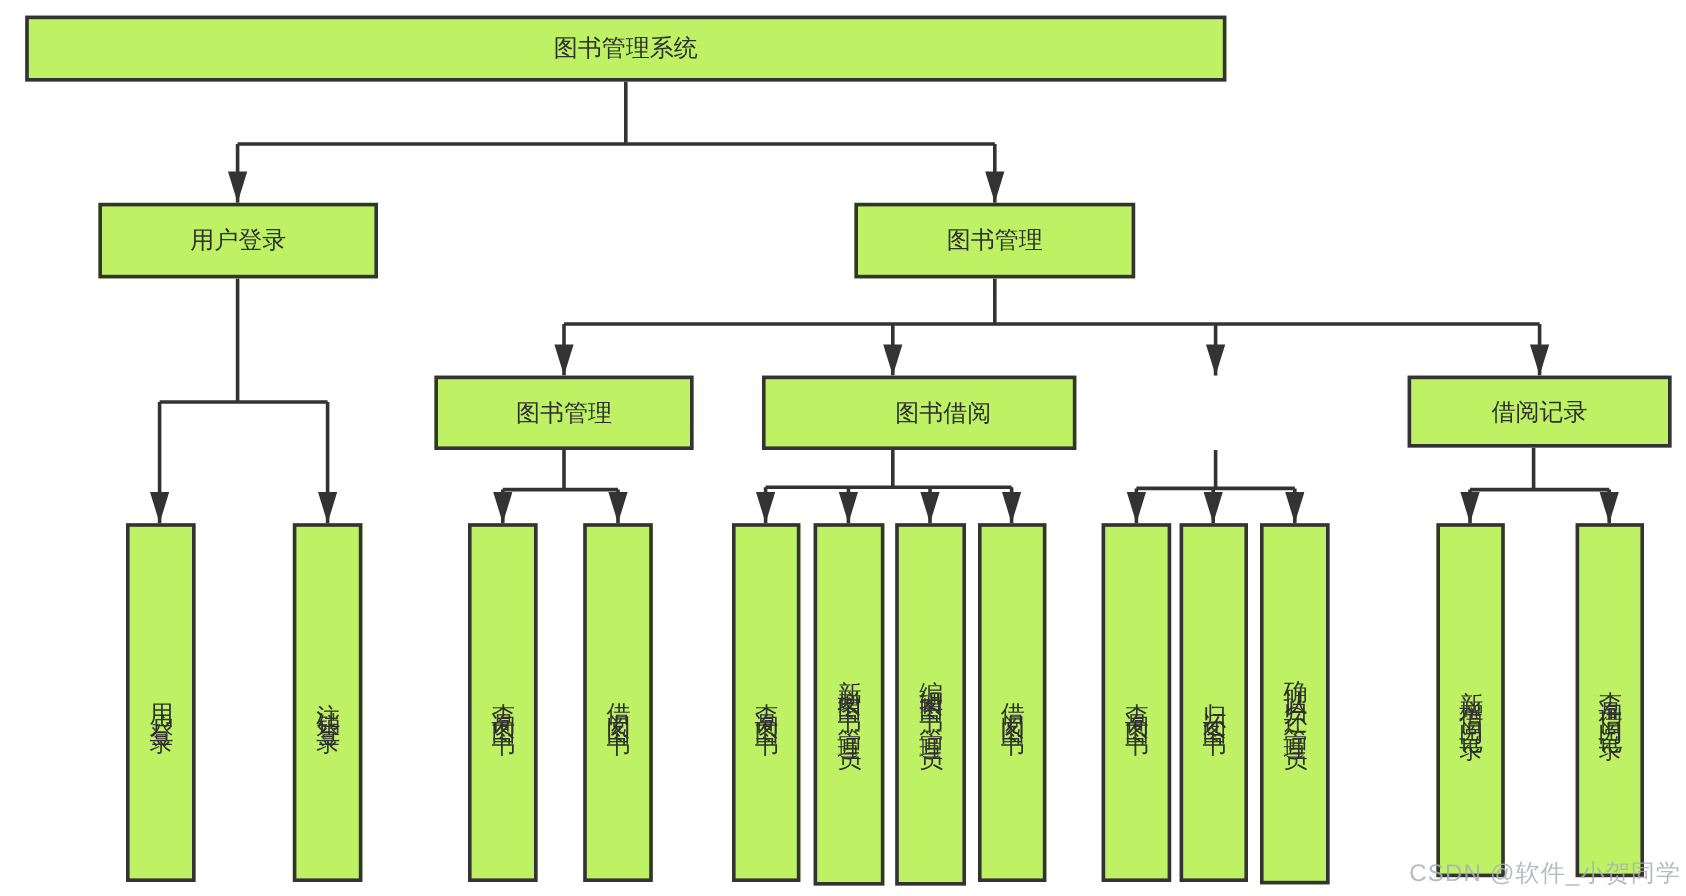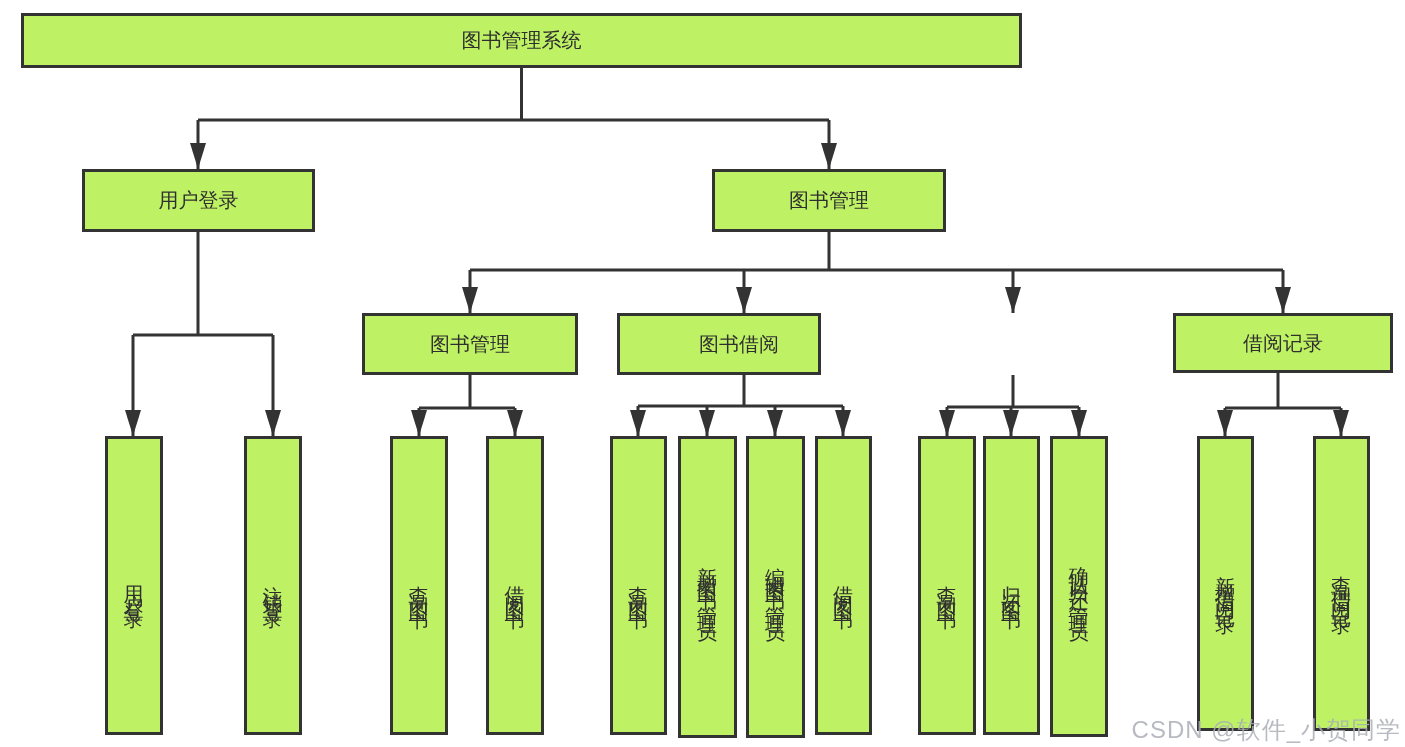--- a/index.html
+++ b/index.html
@@ -12,21 +12,21 @@
     position:absolute;background:#bef264;border:3px solid #333333;box-sizing:border-box;
     display:flex;align-items:center;justify-content:center;
     font-size:20px;color:#2f2f2f;text-align:center;z-index:2;
   }
   .leaf{
     writing-mode:vertical-rl;text-orientation:mixed;
     letter-spacing:8px;font-size:20px;line-height:1;
   }
   .wm{
     position:absolute;right:4px;top:714px;z-index:3;
-    font-size:24px;letter-spacing:1px;color:rgba(170,174,182,0.85);
+    font-size:20px;letter-spacing:1px;color:rgba(170,174,182,0.85);
     white-space:nowrap;
   }
 </style>
 </head>
 <body>
 
 <div id="canvas">
 
   <svg id="wires" viewBox="0 0 1405 747" xmlns="http://www.w3.org/2000/svg">
     <g stroke="#333333" stroke-width="3" fill="none">
@@ -60,21 +60,21 @@
       <polygon points="1333,410 1349,410 1341,436"></polygon>
     </g>
   </svg>
 
   <div class="node" style="left:21px;top:13px;width:1001px;height:55px;">图书管理系统</div>
 
   <div class="node" style="left:82px;top:169px;width:233px;height:63px;">用户登录</div>
   <div class="node" style="left:712px;top:169px;width:234px;height:63px;">图书管理</div>
 
   <div class="node" style="left:362px;top:313px;width:216px;height:62px;">图书管理</div>
-  <div class="node" style="left:617px;top:313px;width:204px;height:62px;padding-left:40px;">图书借阅</div>
+  <div class="node" style="left:635px;top:313px;width:262px;height:62px;padding-left:40px;">图书借阅</div>
   <div class="node" style="left:1173px;top:313px;width:220px;height:60px;">借阅记录</div>
 
   <div class="node leaf" style="left:105px;top:436px;width:58px;height:299px;">用户登录</div>
   <div class="node leaf" style="left:244px;top:436px;width:58px;height:299px;">注销登录</div>
 
   <div class="node leaf" style="left:390px;top:436px;width:58px;height:299px;">查询图书</div>
   <div class="node leaf" style="left:486px;top:436px;width:58px;height:299px;">借阅图书</div>
 
   <div class="node leaf" style="left:610px;top:436px;width:57px;height:299px;">查询图书</div>
   <div class="node leaf" style="left:678px;top:436px;width:59px;height:302px;">新增图书（管理员）</div>

